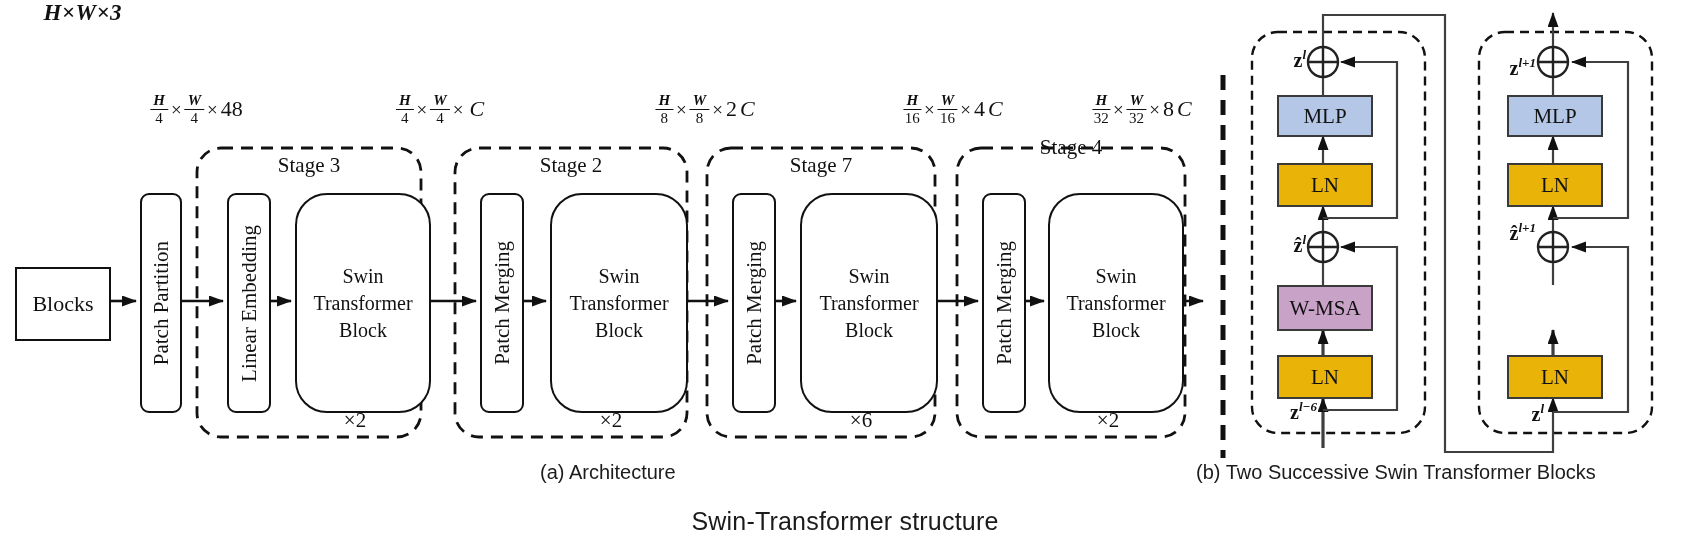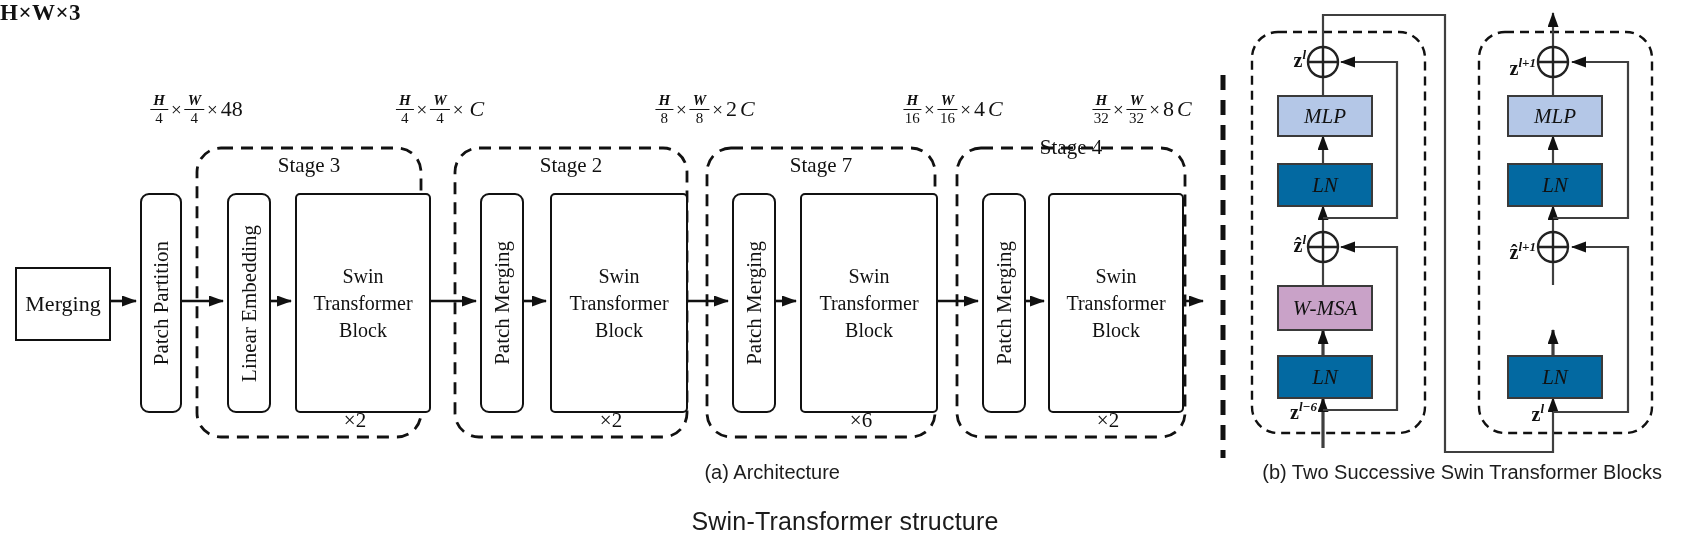--- a/index.html
+++ b/index.html
@@ -3,45 +3,45 @@
 <meta charset="utf-8">
 <style>
   html,body{margin:0;padding:0;background:#ffffff;}
   #canvas{position:relative;width:1690px;height:556px;background:#ffffff;overflow:hidden;
           font-family:"Liberation Serif","DejaVu Serif",serif;color:#111;}
   .abs{position:absolute;}
   svg.overlay{position:absolute;left:0;top:0;z-index:1;}
   .lbl{z-index:3;}
 
   
-  .hw3{font-weight:bold;font-size:23px;text-align:left;letter-spacing:.5px;}
+  .hw3{font-style:italic;font-weight:bold;font-size:23px;text-align:right;letter-spacing:.5px;}
   .box{position:absolute;background:#fff;border:2.6px solid #111;display:flex;align-items:center;
        justify-content:center;z-index:2;}
   .images-box{font-size:22px;}
   .vbox{border-radius:9px;}
   .vbox .vtxt{writing-mode:vertical-rl;transform:rotate(180deg);font-size:21px;white-space:nowrap;}
-  .swin{border-radius:5px;font-size:20px;text-align:center;line-height:1.35;padding:0 6px;}
+  .swin{border-radius:32px;font-size:20px;text-align:center;line-height:1.35;padding:0 6px;}
   .stage-lbl{font-size:21px;text-align:center;}
   .mult{font-size:21px;text-align:center;}
   .dim{display:flex;align-items:flex-start;justify-content:center;gap:3px;transform:translateX(-50%);
        white-space:nowrap;}
   .frac{display:inline-flex;flex-direction:column;align-items:center;line-height:1;font-size:15px;}
   .fn{font-style:italic;font-weight:bold;border-bottom:1.7px solid #111;padding:0 3px 1px 3px;}
   .fd{padding-top:1px;}
   .mul{font-size:19px;line-height:34px;}
   .tnum{font-size:22px;line-height:32px;}
   .tvar{font-size:22px;line-height:32px;font-style:italic;}
   .cap{font-family:"Liberation Sans","DejaVu Sans",sans-serif;font-size:20px;color:#1c1c1c;
-       text-align:right;}
+       text-align:left;}
 
   
   .bbox{position:absolute;border:2px solid #3a3a3a;display:flex;align-items:center;justify-content:center;
-        font-size:21px;z-index:2;font-style:italic;}
+        font-size:21px;z-index:2;}
   .mlp{background:#b4c7e7;}
-  .ln{background:#0369a1;}
+  .ln{background:#eab308;}
   .msa{background:#c9a2c8;}
   .zlab{font-weight:bold;font-size:20px;text-align:right;z-index:3;white-space:nowrap;}
   .zlab sup{font-size:13px;font-style:italic;font-weight:bold;}
 
   .title{font-family:"Liberation Sans","DejaVu Sans",sans-serif;font-size:25px;color:#1b1b1b;
          text-align:center;letter-spacing:.2px;}
 </style>
 </head>
 <body>
 
@@ -120,21 +120,21 @@
       <g>
         <circle cx="1553" cy="247" r="15"></circle>
           <path d="M1538 247 H1568 M1553 232 V262" fill="none"></path>
       </g>
     </g>
   </svg>
 
   <div class="abs lbl hw3" style="left:0;top:230;width:122px;">H×W×3</div>
 
   <div class="box images-box" style="left:15px;top:267px;width:92px;height:70px;">
-    <span>Merging</span>
+    <span>Blocks</span>
   </div>
 
   <div class="box vbox" style="left:140px;top:193px;width:38px;height:216px;">
     <span class="vtxt">Patch Partition</span>
   </div>
 
   <div class="abs lbl dim" style="left:198px;top:93px;">
     <span class="frac">
         <span class="fn">H</span>
         <span class="fd">4</span>
@@ -272,21 +272,21 @@
   <div class="abs zlab" style="right:384px;top:232px;font-family:Liberation Serif, serif;">
     <span>ẑ</span><sup>l</sup>
   </div>
   <div class="abs zlab" style="right:373px;top:399px;">
     <span>z</span><sup>l−6</sup>
   </div>
 
   <div class="abs zlab" style="right:154px;top:47px;margin-top:8px;">
     <span>z</span><sup>l+1</sup>
   </div>
-  <div class="abs zlab" style="right:154px;top:239px;">
+  <div class="abs zlab" style="right:154px;top:220px;">
     <span>ẑ</span><sup>l+1</sup>
   </div>
   <div class="abs zlab" style="right:146px;top:401px;">
     <span>z</span><sup>l</sup>
   </div>
 
   <div class="abs lbl title" style="left:0;top:507px;width:1690px;">Swin-Transformer structure</div>
 
   <div class="abs lbl cap" style="left:1196px;top:461px;width:466px;">(b) Two Successive Swin Transformer Blocks</div>
 

